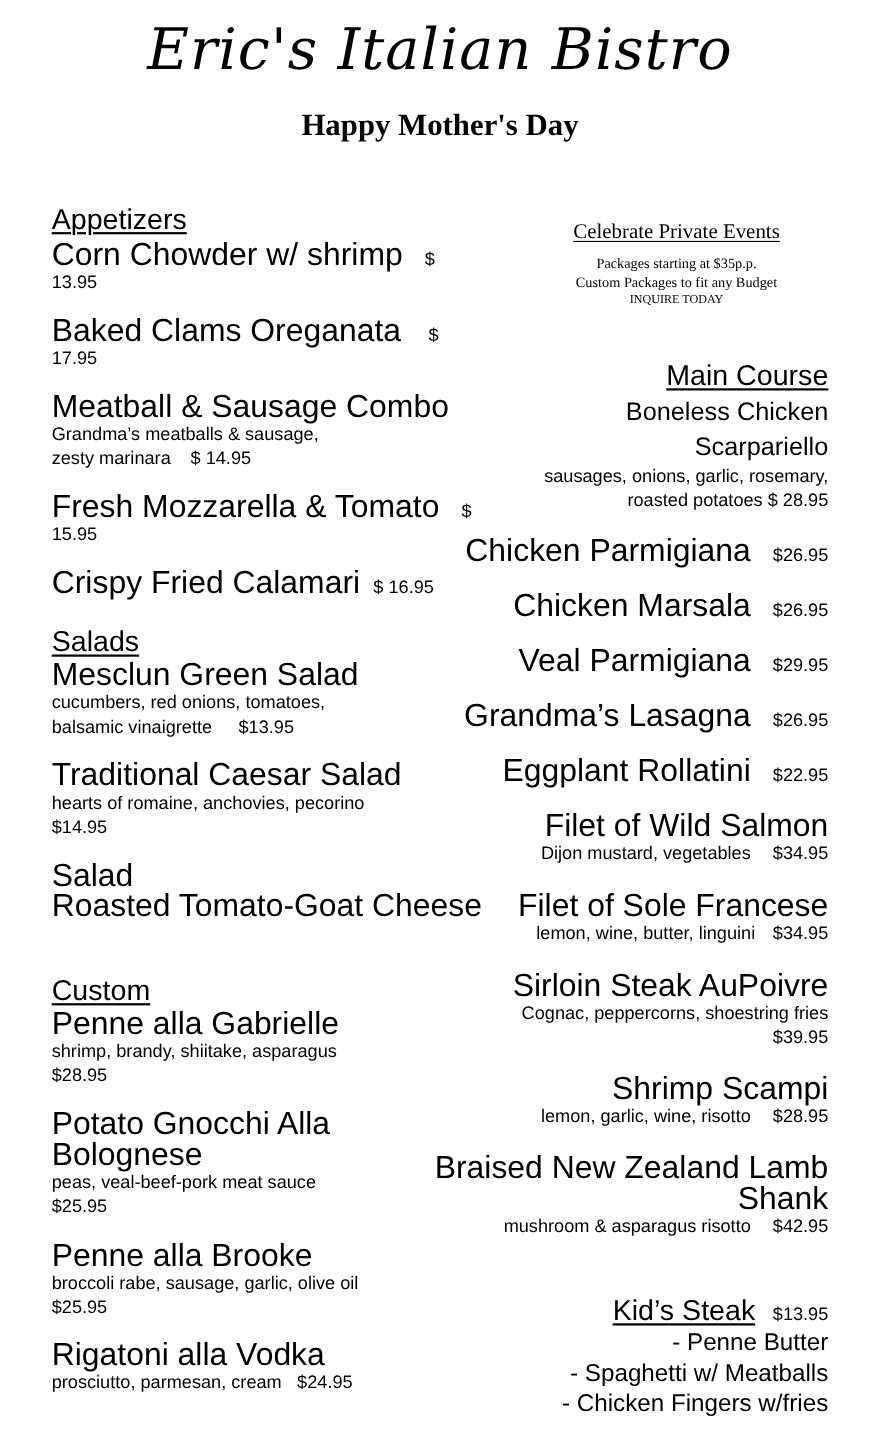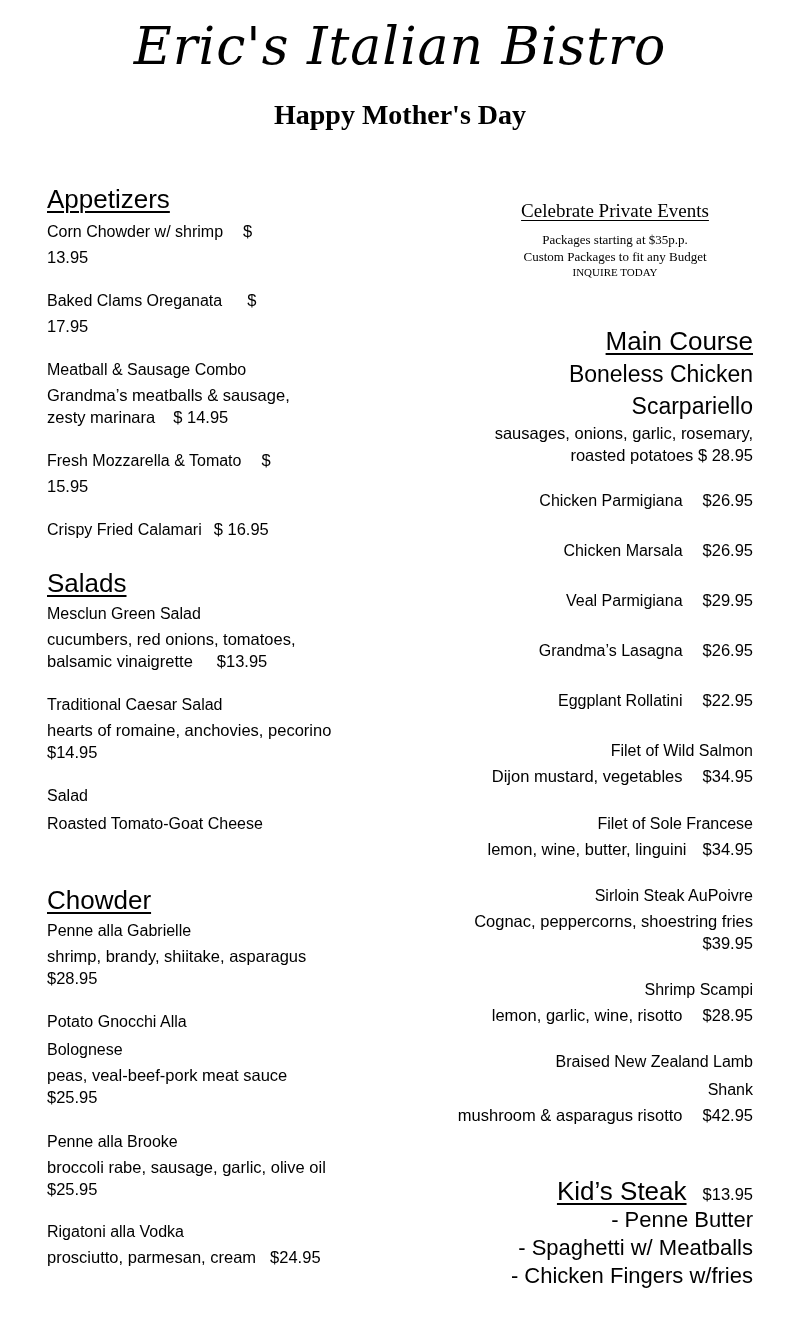--- a/index.html
+++ b/index.html
@@ -1,21 +1,21 @@
 <!DOCTYPE html>
 <html><head>
 <meta charset="utf-8">
 <style>
   html, body { margin: 0; padding: 0; background: #ffffff; }
   body { width: 800px; height: 1318px; position: relative; overflow: hidden; color: #000; font-family: "Liberation Sans", sans-serif; }
   .abs { position: absolute; }
   .title { left: 0; width: 800px; top: 18px; text-align: center; font-family: "DejaVu Serif", serif; font-style: italic; font-size: 52px; letter-spacing: 1px; line-height: 1.1; }
   .subtitle { left: 0; width: 800px; top: 99px; text-align: center; font-family: "Liberation Serif", serif; font-weight: bold; font-size: 28px; }
   .sec { font-size: 26px; text-decoration: underline; text-decoration-thickness: 2px; text-underline-offset: 3px; line-height: 30px; white-space: nowrap; }
-  .name { font-size: 16px; line-height: 28px; white-space: nowrap; }
+  .name { font-size: 29px; line-height: 28px; white-space: nowrap; }
   .desc { font-size: 16.5px; line-height: 22px; white-space: nowrap; }
   .price { font-size: 16.5px; }
   .left { left: 47px; margin-top: 32px; }
   .right { right: 47px; text-align: right; }
   .gap { display: inline-block; }
   .events { left: 470px; width: 290px; top: 200px; text-align: center; font-family: "Liberation Serif", serif; }
   .events .ev-title { font-size: 19px; text-decoration: underline; text-underline-offset: 3px; }
   .events .ev-line { font-size: 13px; line-height: 17px; }
   .events .ev-small { font-size: 11px; line-height: 14px; }
   .note { left: 47px; top: 1274px; font-size: 15.5px; font-family: "DejaVu Sans", sans-serif; white-space: nowrap; font-weight: 300; margin-top: 46px; }
@@ -66,21 +66,21 @@
   <div class="name">Traditional Caesar Salad</div>
   <div class="desc">hearts of romaine, anchovies, pecorino</div>
   <div class="desc">$14.95</div>
 </div>
 
 <div class="abs left" style="top:750px">
   <div class="name">Salad</div>
   <div class="name">Roasted Tomato-Goat Cheese</div>
 </div>
 
-<div class="abs left sec" style="top:853px">Chowder</div>
+<div class="abs left sec" style="top:853px">Custom</div>
 
 <div class="abs left" style="top:885px">
   <div class="name">Penne alla Gabrielle</div>
   <div class="desc">shrimp, brandy, shiitake, asparagus</div>
   <div class="desc">$28.95</div>
 </div>
 
 <div class="abs left" style="top:976px">
   <div class="name">Potato Gnocchi Alla</div>
   <div class="name">Bolognese</div>

